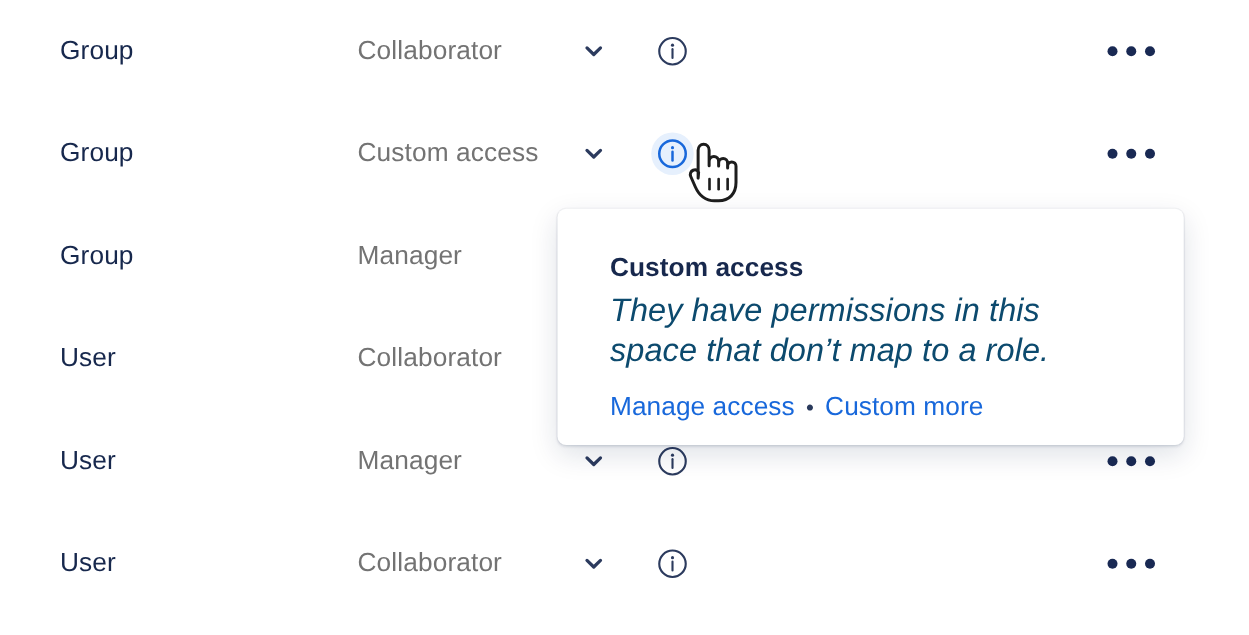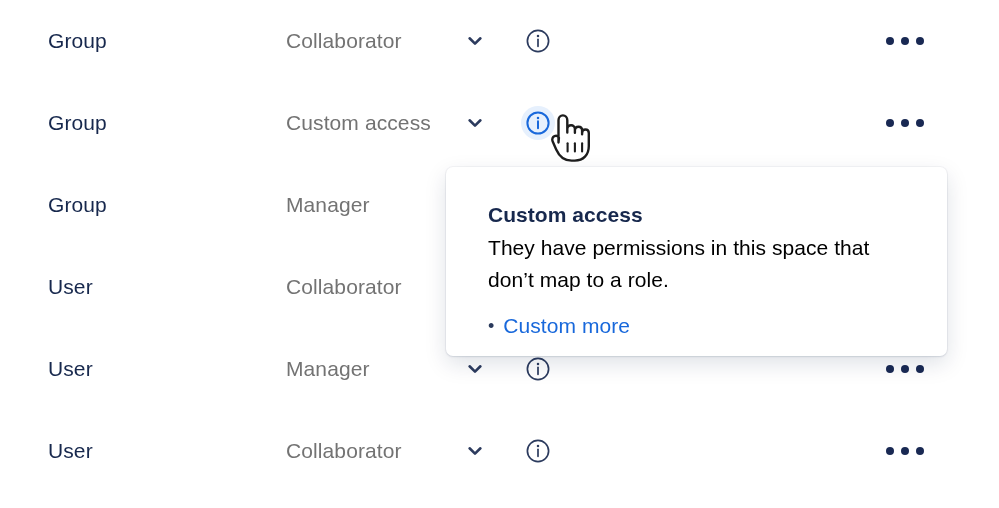--- a/index.html
+++ b/index.html
@@ -116,25 +116,26 @@
   .popover-title {
     font-size: 21px;
     line-height: 29px;
     font-weight: bold;
     color: #17284d;
     letter-spacing: 0.05px;
   }
 
   .popover-body {
     margin-top: 3px;
-    font-size: 21px;
+    font-size: 26px;
     line-height: 32px;
-    color: #000000;
+    color: #0c4a6e;
     letter-spacing: 0.05px;
     max-width: 400px;
+    font-style: italic;
   }
 
   .popover-links {
     margin-top: 17px;
     font-size: 21px;
     line-height: 26px;
     letter-spacing: 0.05px;
     display: flex;
     align-items: center;
     gap: 9px;
@@ -293,20 +294,21 @@
           <span class="dot"></span>
           <span class="dot"></span>
         </div>
       </div>
     </div>
 
   <div class="popover">
     <div class="popover-title">Custom access</div>
     <div class="popover-body">They have permissions in this space that don’t map to a role.</div>
     <div class="popover-links">
+      <a>Manage access</a>
       <span class="link-sep">•</span>
       <a>Custom more</a>
     </div>
   </div>
 
   <div class="cursor">
     <svg width="44" height="52" viewBox="0 0 44 52" xmlns="http://www.w3.org/2000/svg">
       <path d="M9.5 30.5 L9.5 8.2 C9.5 5.4 11.4 3.4 13.9 3.4 C16.4 3.4 18.3 5.4 18.3 8.2
                L18.3 20.5 L18.3 17.2 C18.3 14.8 20.0 13.2 22.1 13.2 C24.2 13.2 25.9 14.8 25.9 17.2
                L25.9 20.8 L25.9 18.6 C25.9 16.3 27.5 14.8 29.5 14.8 C31.5 14.8 33.1 16.3 33.1 18.6

